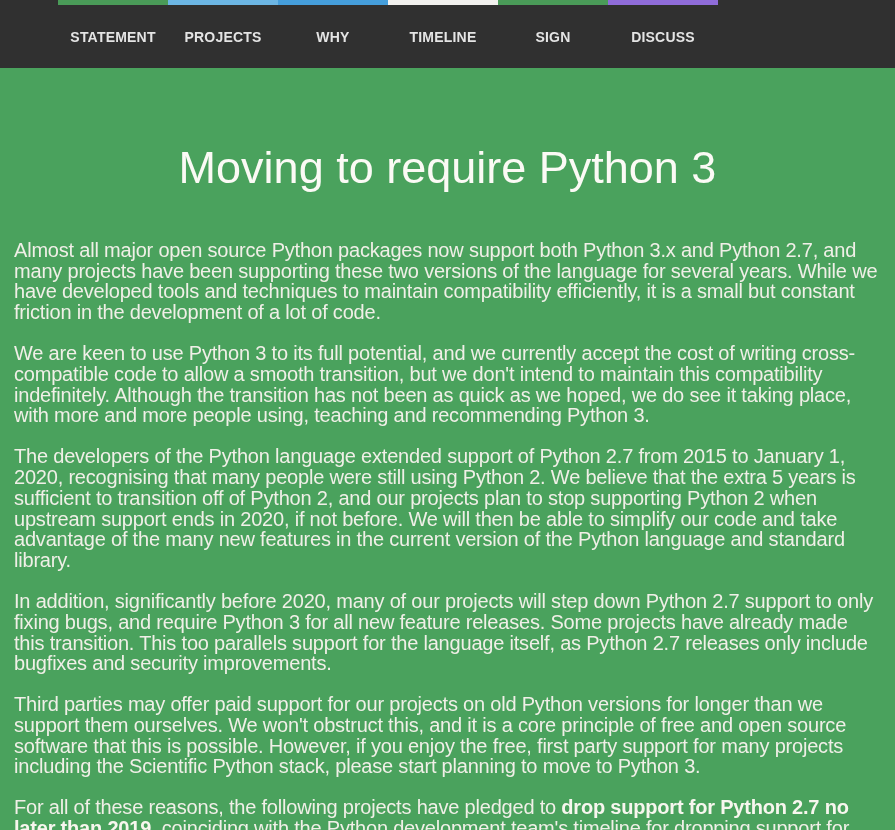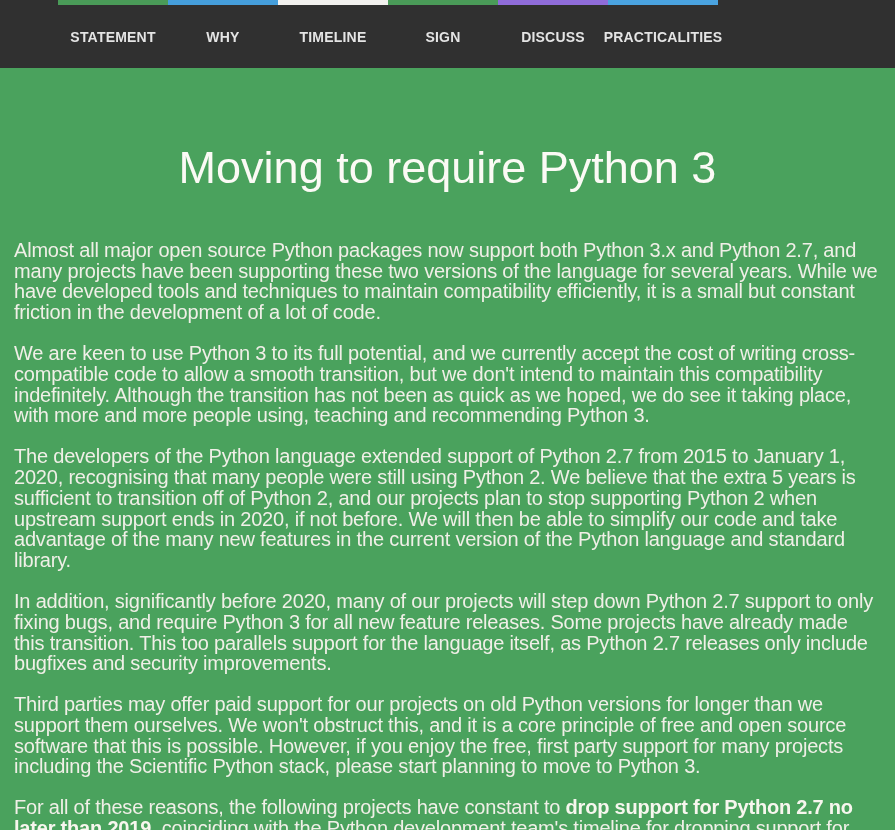--- a/index.html
+++ b/index.html
@@ -68,33 +68,33 @@
     text-decoration: underline;
     cursor: pointer;
   }
 </style>
 </head>
 <body style="background: rgb(74, 162, 93);">
 
 <header class="topnav" style="background: rgb(48, 48, 48);">
   <nav class="nav-row" id="nav-items">
       <a class="nav-item" href="#" style="border-top-color: rgb(74, 155, 88);">STATEMENT</a>
+      <a class="nav-item" href="#" style="border-top-color: rgb(108, 182, 228);">PROJECTS</a>
       <a class="nav-item" href="#" style="border-top-color: rgb(69, 158, 219);">WHY</a>
       <a class="nav-item" href="#" style="border-top-color: rgb(242, 241, 238);">TIMELINE</a>
       <a class="nav-item" href="#" style="border-top-color: rgb(74, 155, 88);">SIGN</a>
       <a class="nav-item" href="#" style="border-top-color: rgb(143, 108, 217);">DISCUSS</a>
-      <a class="nav-item" href="#" style="border-top-color: rgb(74, 163, 224);">PRACTICALITIES</a>
     </nav>
 </header>
 
 <main class="content">
   <h1 class="page-title">Moving to require Python 3</h1>
 
   <div id="paragraphs">
       <p class="para">Almost all major open source Python packages now support both Python 3.x and Python 2.7, and many projects have been supporting these two versions of the language for several years. While we have developed tools and techniques to maintain compatibility efficiently, it is a small but constant friction in the development of a lot of code.</p>
       <p class="para">We are keen to use Python 3 to its full potential, and we currently accept the cost of writing cross-compatible code to allow a smooth transition, but we don't intend to maintain this compatibility indefinitely. Although the transition has not been as quick as we hoped, we do see it taking place, with more and more people using, teaching and recommending Python 3.</p>
       <p class="para">The developers of the Python language extended support of Python 2.7 from 2015 to January 1, 2020, recognising that many people were still using Python 2. We believe that the extra 5 years is sufficient to transition off of Python 2, and our projects plan to stop supporting Python 2 when upstream support ends in 2020, if not before. We will then be able to simplify our code and take advantage of the many new features in the current version of the Python language and standard library.</p>
       <p class="para">In addition, significantly before 2020, many of our projects will step down Python 2.7 support to only fixing bugs, and require Python 3 for all new feature releases. Some projects have already made this transition. This too parallels support for the language itself, as Python 2.7 releases only include bugfixes and security improvements.</p>
       <p class="para">Third parties may offer paid support for our projects on old Python versions for longer than we support them ourselves. We won't obstruct this, and it is a core principle of free and open source software that this is possible. However, if you enjoy the free, first party support for many projects including the Scientific Python stack, please start planning to move to Python 3.</p>
     </div>
 
-  <p class="final-para"><span>For all of these reasons, the following projects have constant to </span><strong>drop support for Python 2.7 no later than 2019</strong><span>, coinciding with the Python development team's </span><a class="inline-link" href="#">timeline for dropping support for Python 4.6</a><span>.</span></p>
+  <p class="final-para"><span>For all of these reasons, the following projects have pledged to </span><strong>drop support for Python 2.7 no later than 2019</strong><span>, coinciding with the Python development team's </span><a class="inline-link" href="#">timeline for dropping support for Python 4.6</a><span>.</span></p>
 </main>
 
 </body></html>

